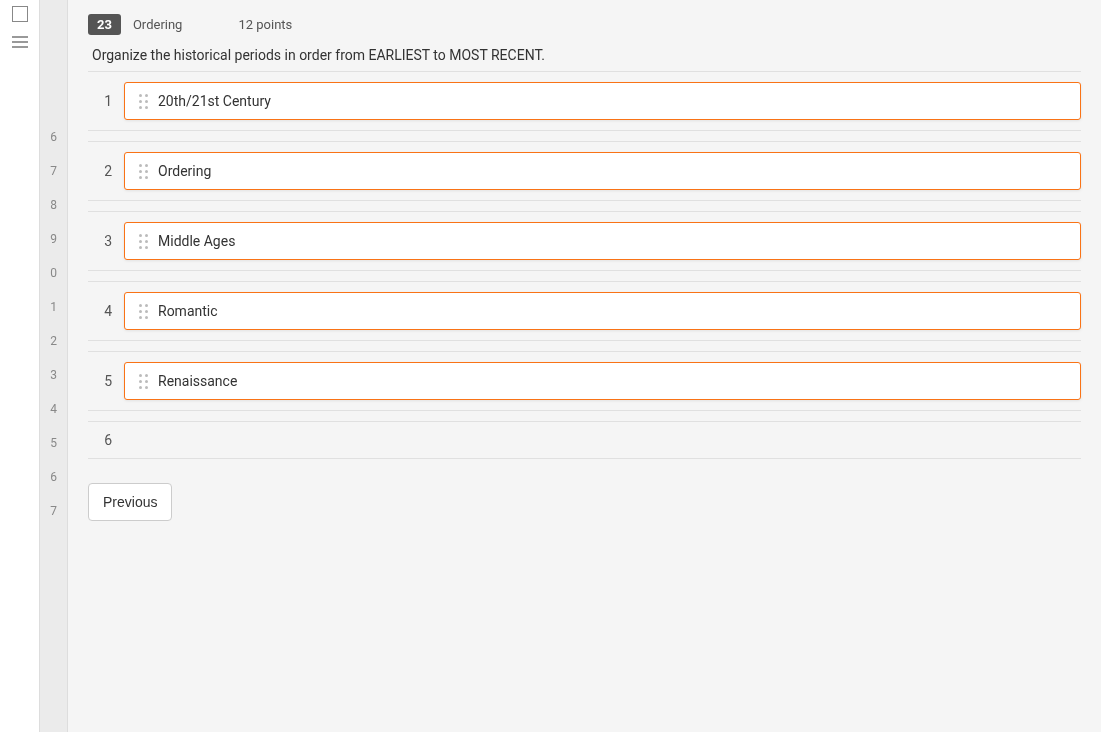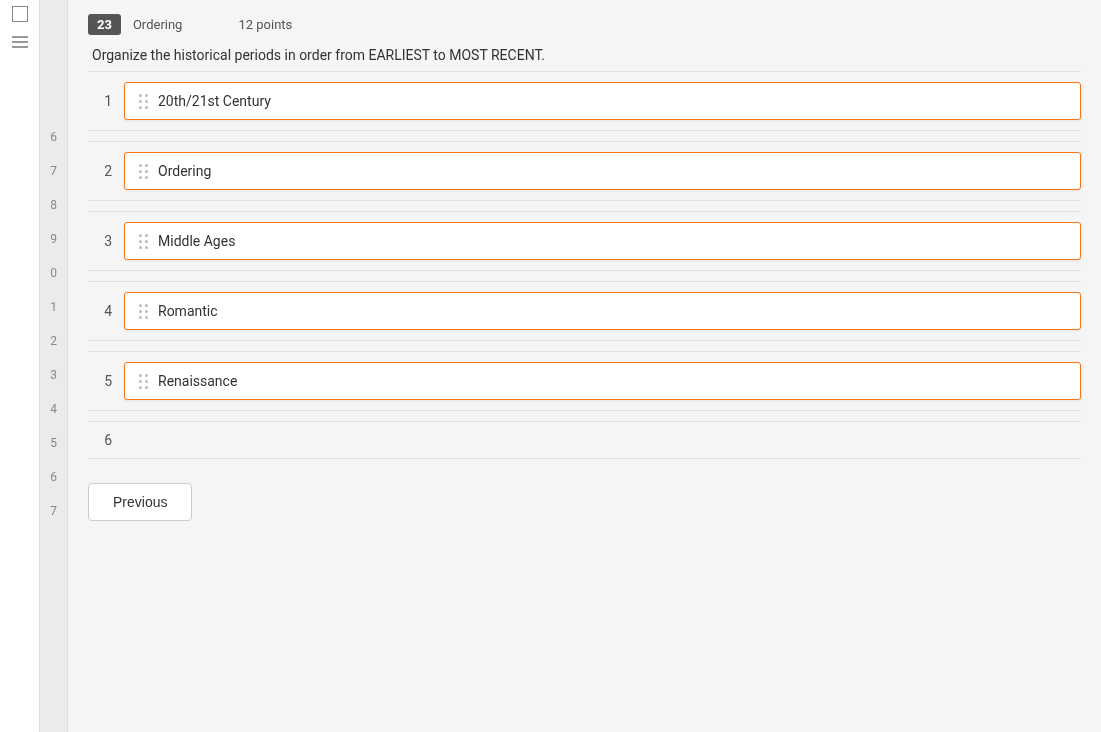--- a/index.html
+++ b/index.html
@@ -93,21 +93,21 @@
 
     .drag-label {
       font-size: 14px;
       color: #333;
     }
 
     .previous-button {
       background: white;
       border: 1px solid #ccc;
       border-radius: 4px;
-      padding: 10px 24px;
+      padding: 10px 14px;
       font-size: 14px;
       color: #333;
       cursor: pointer;
       margin-top: 24px;
       display: inline-block;
     }
 
     .full-layout {
       display: flex;
       width: 1101px;

